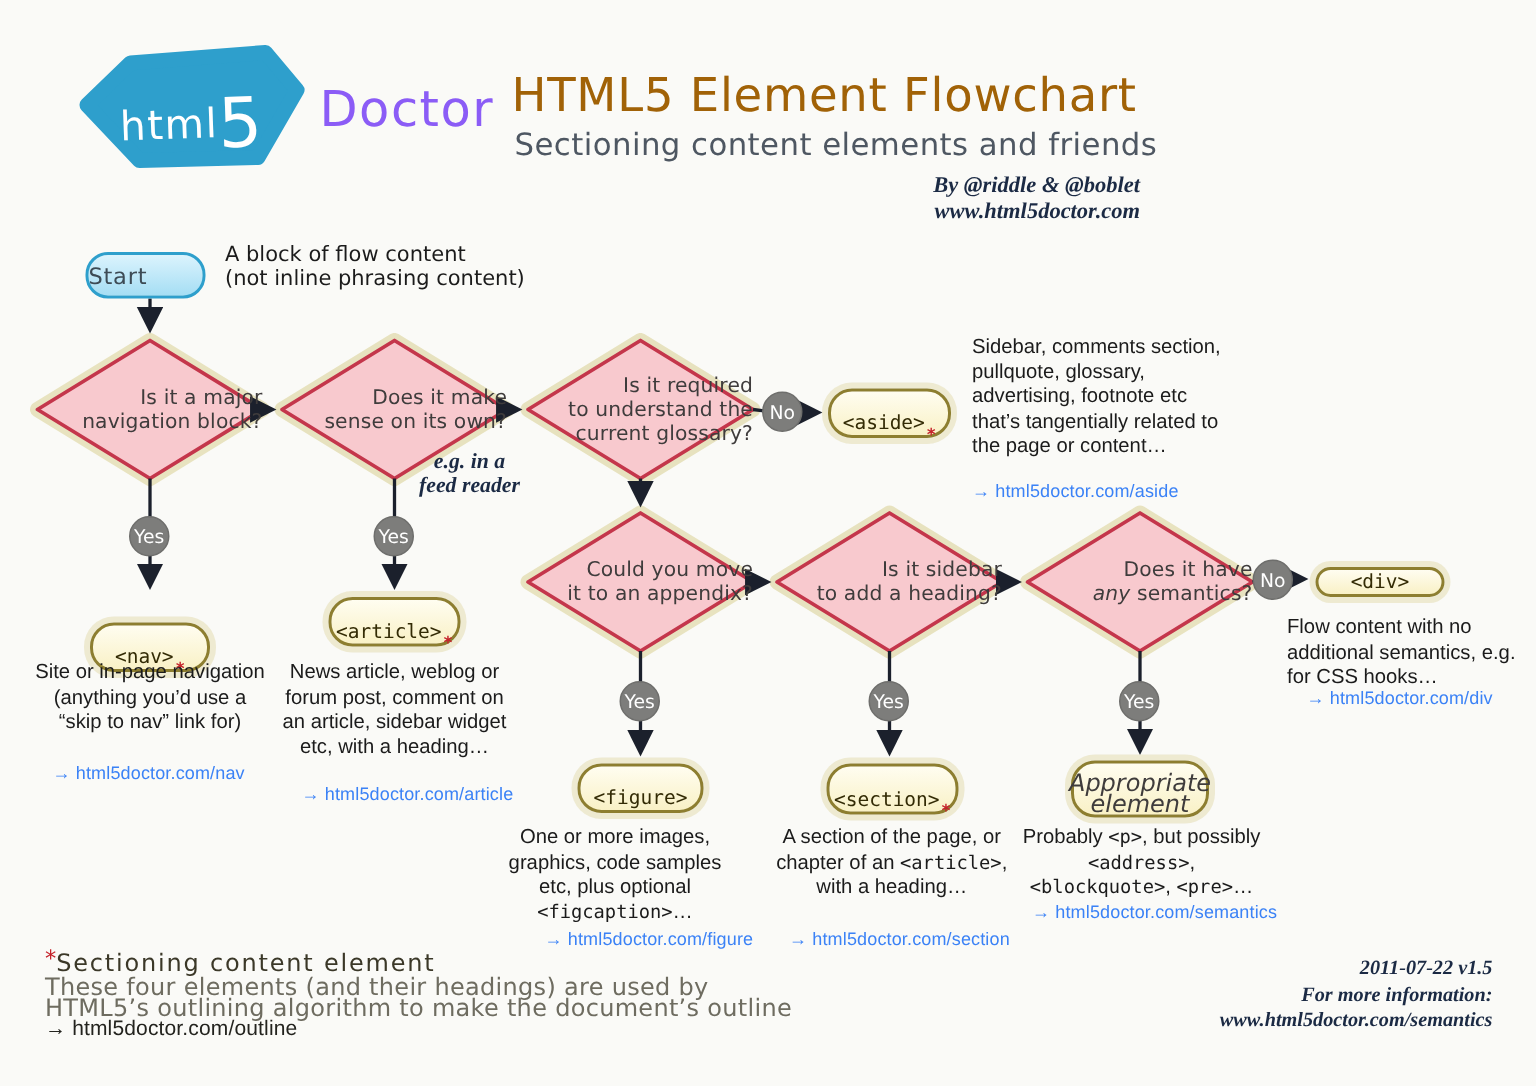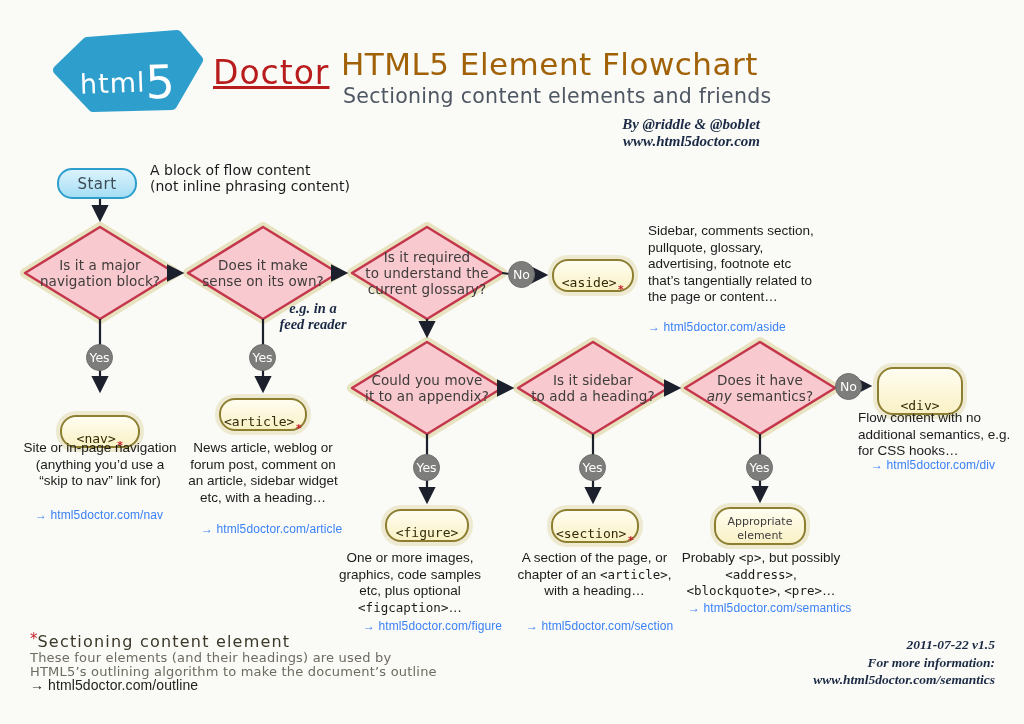--- a/index.html
+++ b/index.html
@@ -8,66 +8,66 @@
     position:relative; width:1024px; height:724px;
     background:#FAFAF7; overflow:hidden;
     font-family:"DejaVu Sans","Liberation Sans",sans-serif;
     color:#1b1b1b;
   }
   .abs { position:absolute; }
 
   
   .logo-text { left:80px; top:56px; color:#fff; font-size:27px; letter-spacing:1px; transform:rotate(-2deg); }
   .logo-text .five { font-size:46px; vertical-align:-7px; font-weight:400; }
-  .logo-doctor { left:213px; top:53px; font-size:33px; color:#b91c1c; letter-spacing:1px;text-decoration:underline; }
+  .logo-doctor { left:213px; top:53px; font-size:33px; color:#8b5cf6; letter-spacing:1px; }
   .page-title { left:341px; top:46px; font-size:31px; color:#a16207; letter-spacing:.5px; }
   .page-subtitle { left:343px; top:84px; font-size:20.5px; color:#4E5762; letter-spacing:.3px; }
   .credit { top:116px; right:264px; text-align:right; font-family:"Liberation Serif","DejaVu Serif",serif; font-style:italic; font-weight:bold; font-size:15px; color:#1B2A44; line-height:17px; }
 
   
   .start-box {
     left:57px; top:168px; width:80px; height:31px; border-radius:15px;
     border:2px solid #2E9FCC; background:linear-gradient(#DBF3FD,#A5DEF4);
-    display:flex; align-items:center; justify-content:center;
+    display:flex; align-items:center; 
     font-size:15px; color:#3D4B55; letter-spacing:.5px;
   }
   .start-note { left:150px; top:162px; font-size:14px; color:#1b1b1b; line-height:16px; }
 
-  .q { text-align:center; font-size:13.5px; line-height:16px; color:#3F3C3C; width:150px; letter-spacing:.1px; }
+  .q { text-align:right; font-size:13.5px; line-height:16px; color:#3F3C3C; width:150px; letter-spacing:.1px; }
   .q em { font-style:italic; }
 
   .circle {
     width:27px; height:27px; border-radius:50%;
     background:#7D7D7B; border:1px solid #6E6E6C;
     display:flex; align-items:center; justify-content:center;
     color:#fff; font-size:12.5px;
   }
 
   .ebox {
     border:2px solid #8D7E30; border-radius:16px;
     background:linear-gradient(#FFFDF0,#F9F1C6);
     box-shadow:0 0 0 4px rgba(227,221,178,.55);
     display:flex; align-items:flex-end; justify-content:center;
     font-family:"DejaVu Sans Mono","Liberation Mono",monospace;
     font-size:13px; color:#332B05;
   }
   .ebox sup { color:#C5222B; font-size:11px; font-weight:bold; line-height:0; margin-left:1px; }
-  .ebox.plain { font-family:"DejaVu Sans","Liberation Sans",sans-serif; font-size:11px; color:#3F3C3C; text-align:center; line-height:14px; }
+  .ebox.plain { font-family:"DejaVu Sans","Liberation Sans",sans-serif; font-size:16px; color:#3F3C3C; text-align:center; line-height:14px;font-style:italic; }
 
   .desc { font-size:13.5px; line-height:16.5px; color:#1b1b1b; font-family:"Liberation Sans","DejaVu Sans",sans-serif; }
   .desc.center { text-align:center; }
   .desc code, .lk code { font-family:"DejaVu Sans Mono","Liberation Mono",monospace; font-size:12.5px; }
   .lk { font-size:12px; color:#3b82f6; font-family:"Liberation Sans","DejaVu Sans",sans-serif; letter-spacing:.1px; cursor:pointer; }
 
   .note-serif { font-family:"Liberation Serif","DejaVu Serif",serif; font-style:italic; font-weight:bold; font-size:14.5px; color:#1B2A44; line-height:16px; text-align:center; }
 
   
   .footnote-title { left:30px; top:630px; font-size:16px; color:#3B3828; letter-spacing:1.2px; }
   .footnote-title .star { color:#C5222B; font-size:15px; vertical-align:3px; letter-spacing:0; }
-  .footnote-body { left:30px; top:651px; font-size:13px; color:#6E6C60; line-height:14px; letter-spacing:.2px; }
+  .footnote-body { left:30px; top:651px; font-size:16px; color:#6E6C60; line-height:14px; letter-spacing:.2px; }
   .footnote-link { left:30px; top:677px; font-size:14px; color:#23231E; }
   .footer-right { right:29px; top:636px; text-align:right; font-family:"Liberation Serif","DejaVu Serif",serif; font-style:italic; font-weight:bold; font-size:13.5px; color:#1B2A44; line-height:17.5px; }
 </style>
 </head>
 <body>
 
 <svg class="abs" style="left:0;top:0" width="1024" height="724" viewBox="0 0 1024 724">
   <defs>
     <marker id="ah" markerWidth="9" markerHeight="9" refX="6.5" refY="4" orient="auto">
       <path d="M0,0 L8,4 L0,8 z" fill="#1B202C"></path>
@@ -203,21 +203,21 @@
 <div class="abs ebox" style="left:551px;top:509px;width:88px;height:34px">
     <span>&lt;section&gt;</span>
     <sup>*</sup>
   </div>
 <div class="abs ebox plain" style="left:714px;top:507px;width:92px;height:38px">
   <div>
       <div>Appropriate</div>
       <div>element</div>
     </div>
 </div>
-<div class="abs ebox" style="left:877px;top:367px;width:86px;height:48px">
+<div class="abs ebox" style="left:877px;top:378px;width:86px;height:20px">
     <span>&lt;div&gt;</span>
   </div>
 
 <div class="abs desc center" style="left:20px;top:440px;width:160px">Site or in-page navigation (anything you’d use a “skip to nav” link for)</div>
 <div class="abs lk" style="left:35px;top:508px">→ html5doctor.com/nav</div>
 
 <div class="abs desc center" style="left:185px;top:440px;width:156px">News article, weblog or forum post, comment on an article, sidebar widget etc, with a heading…</div>
 <div class="abs lk" style="left:201px;top:522px">→ html5doctor.com/article</div>
 
 <div class="abs desc" style="left:648px;top:223px;width:175px">Sidebar, comments section, pullquote, glossary, advertising, footnote etc that’s tangentially related to the page or content…</div>

